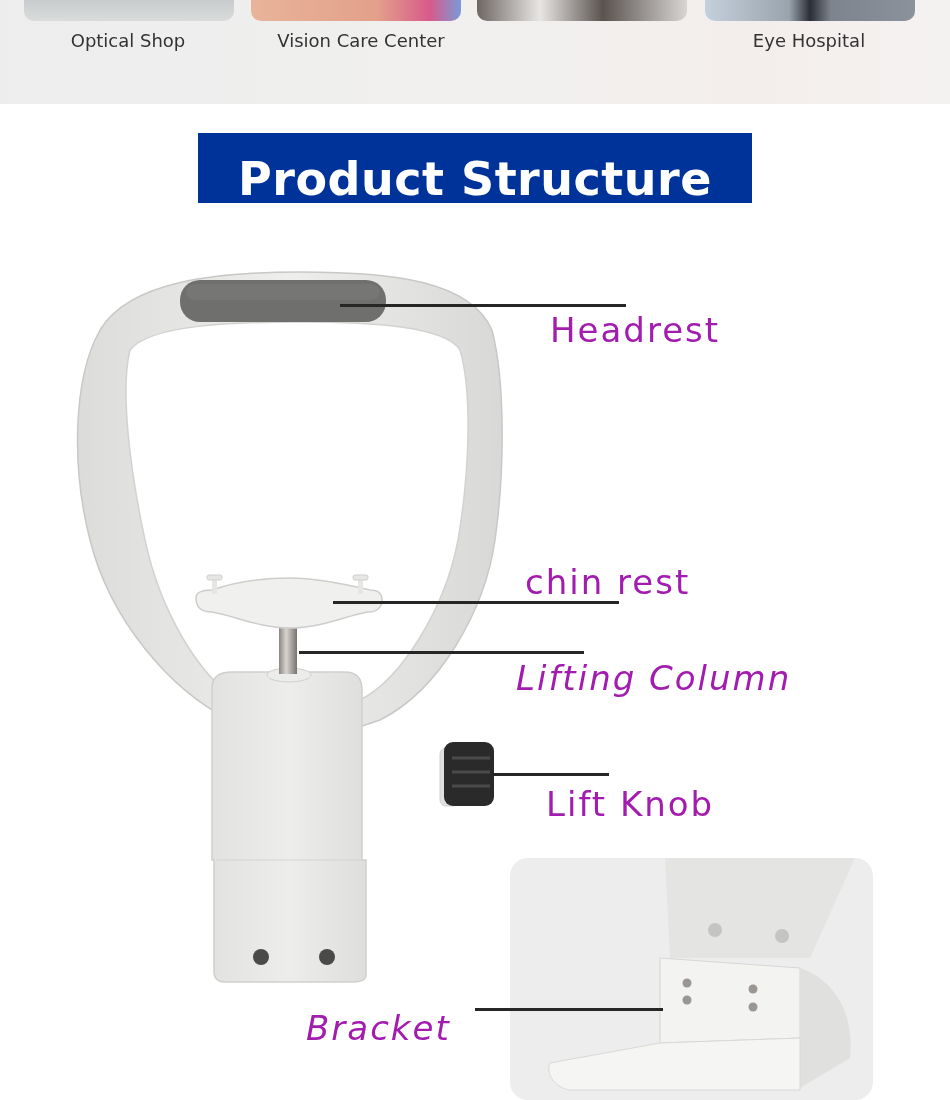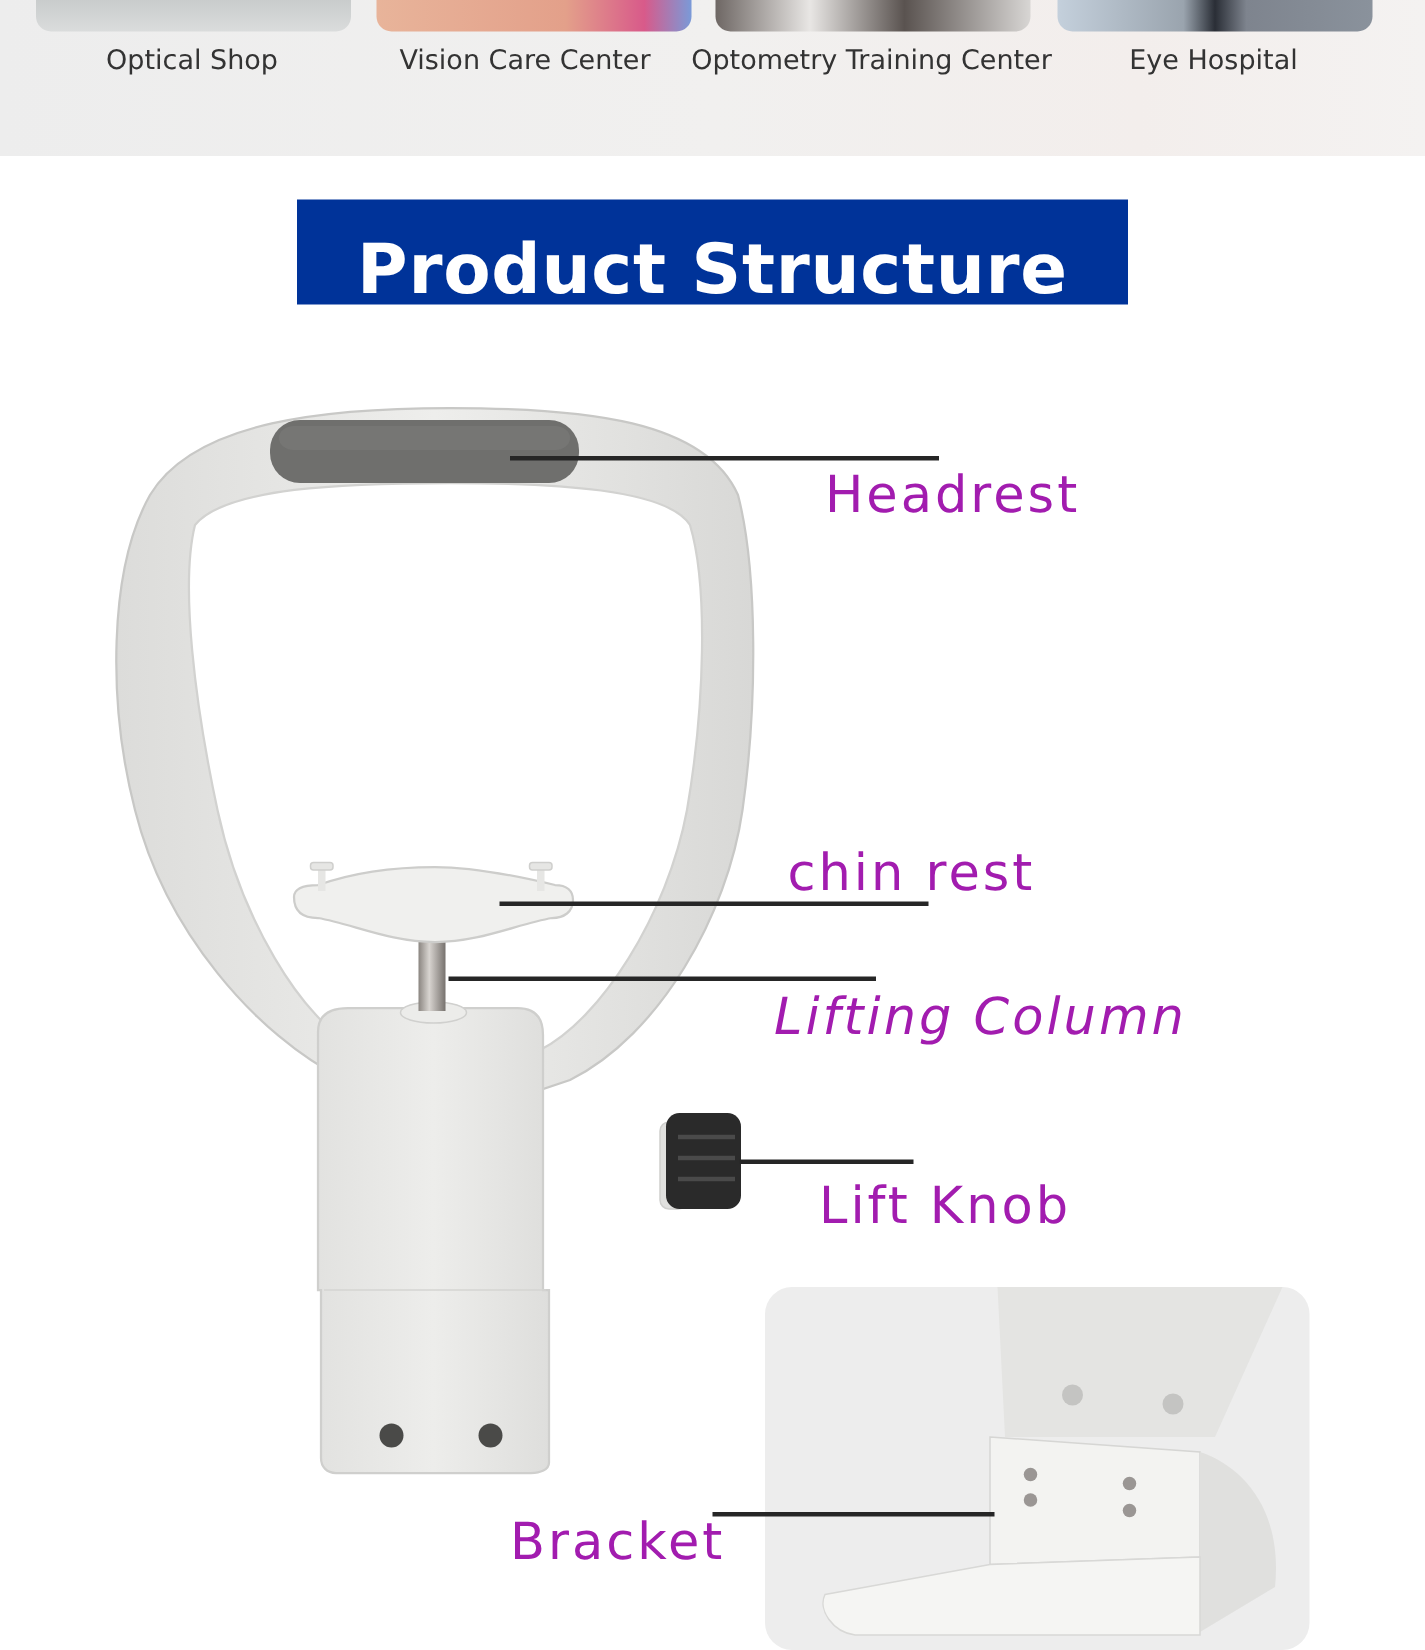--- a/index.html
+++ b/index.html
@@ -41,22 +41,21 @@
 </head>
 <body>
 
 <div class="top-strip">
   <div class="scene-thumb" style="left:24px;width:210px;background:linear-gradient(180deg,#c9cccc,#dadcdc);"></div>
   <div class="scene-thumb" style="left:251px;width:210px;background:linear-gradient(90deg,#e8b49a,#e3a08a 60%,#d85a8a 85%,#7a9ad8);"></div>
   <div class="scene-thumb" style="left:477px;width:210px;background:linear-gradient(90deg,#6e6764,#e8e6e4 30%,#5a5350 60%,#d8d6d4);"></div>
   <div class="scene-thumb" style="left:705px;width:210px;background:linear-gradient(90deg,#c4d0dc,#9aa4ae 40%,#2a2e36 50%,#7e848e 60%,#8a929c);"></div>
 
   <span class="scene-label" style="left:128px;">Optical Shop</span>
-  <span class="scene-label" style="left:350px;">Vision Care Center</span>
-  <span class="scene-label" style="left:581px;">Optometry Training Center</span>
+  <span class="scene-label" style="left:361px;">Vision Care Center</span>
   <span class="scene-label" style="left:809px;">Eye Hospital</span>
 </div>
 
 <div class="title-banner">
   <span>Product Structure</span>
 </div>
 
 <svg width="950" height="1100" viewBox="0 0 950 1100">
   <defs>
     <linearGradient id="frameGrad" x1="0" y1="0" x2="1" y2="0">
@@ -131,13 +130,13 @@
 <div class="callout-line" style="left:340px;top:304px;width:286px;"></div>
 <div class="callout-line" style="left:333px;top:601px;width:286px;"></div>
 <div class="callout-line" style="left:299px;top:651px;width:285px;"></div>
 <div class="callout-line" style="left:493px;top:773px;width:116px;"></div>
 <div class="callout-line" style="left:475px;top:1008px;width:188px;"></div>
 
 <span class="callout-label" style="left:550px;top:310px;">Headrest</span>
 <span class="callout-label" style="left:525px;top:562px;">chin rest</span>
 <span class="callout-label" style="left:516px;top:658px;font-style:italic;">Lifting Column</span>
 <span class="callout-label" style="left:546px;top:784px;">Lift Knob</span>
-<span class="callout-label" style="left:340px;top:1008px;">Bracket</span>
+<span class="callout-label" style="left:306px;top:1008px;font-style:italic;">Bracket</span>
 
 </body></html>

